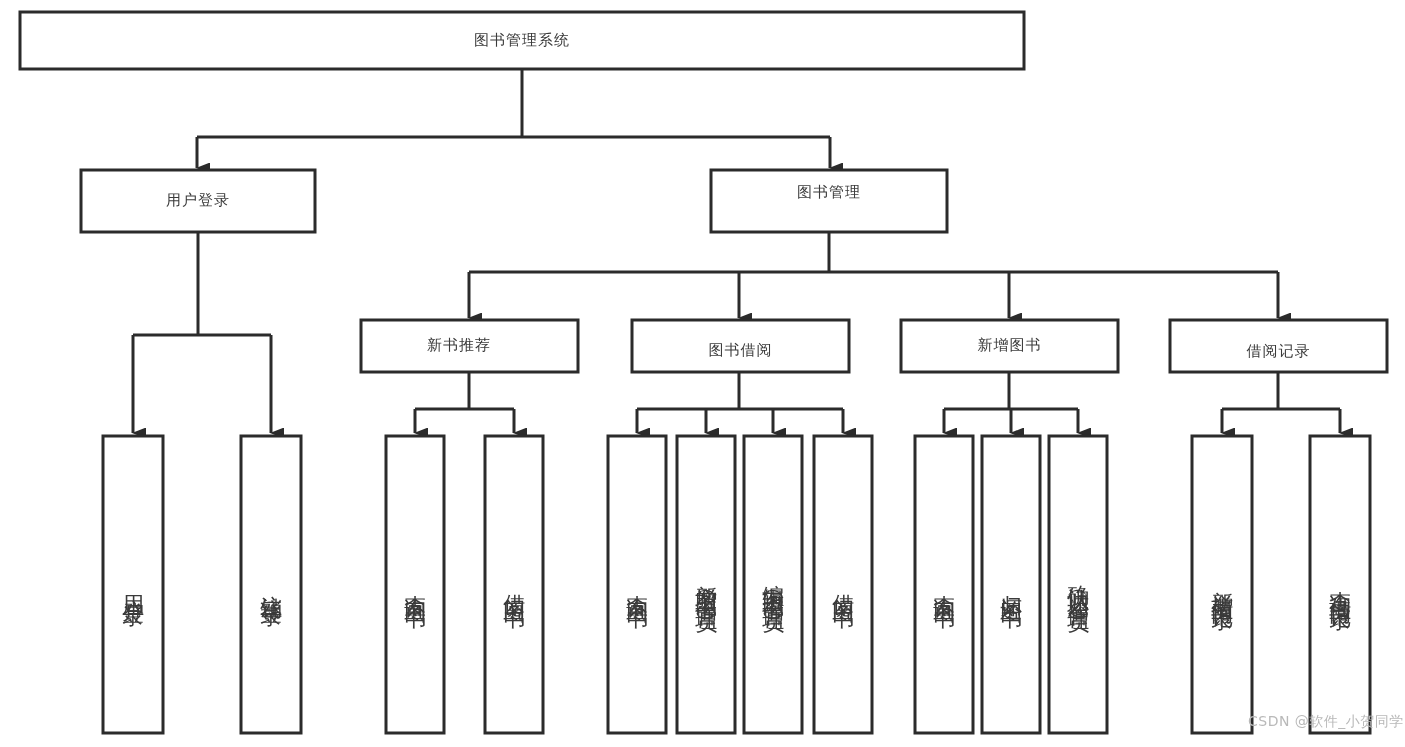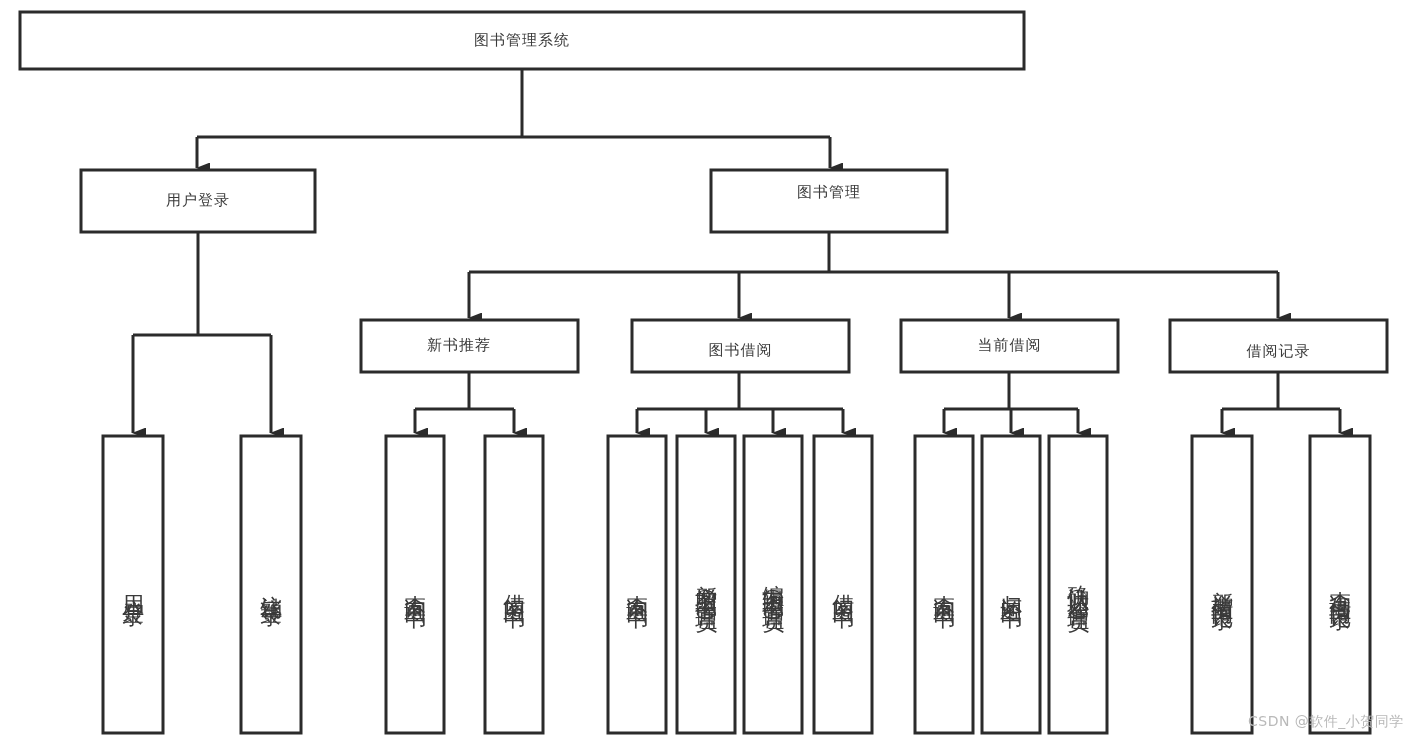--- a/index.html
+++ b/index.html
@@ -119,21 +119,21 @@
     <rect class="node-rect" x="1310" y="436" width="60" height="297"></rect>
   </svg>
 
   <div class="node-label h" style="left:20px;top:12px;width:1004px;height:57px;">图书管理系统</div>
 
   <div class="node-label h" style="left:81px;top:170px;width:234px;height:62px;">用户登录</div>
   <div class="node-label h" style="left:711px;top:170px;width:236px;height:46px;">图书管理</div>
 
   <div class="node-label h" style="left:361px;top:320px;width:196px;height:52px;">新书推荐</div>
   <div class="node-label h" style="left:632px;top:320px;width:217px;height:62px;">图书借阅</div>
-  <div class="node-label h" style="left:901px;top:320px;width:217px;height:52px;">当前借阅</div>
+  <div class="node-label h" style="left:901px;top:320px;width:217px;height:52px;">新增图书</div>
   <div class="node-label h" style="left:1170px;top:320px;width:217px;height:64px;">借阅记录</div>
 
   <div class="node-label v" style="left:103px;top:436px;width:60px;height:297px;">用户登录</div>
   <div class="node-label v" style="left:241px;top:436px;width:60px;height:297px;">注销登录</div>
 
   <div class="node-label v" style="left:386px;top:436px;width:58px;height:297px;">查询图书</div>
   <div class="node-label v" style="left:485px;top:436px;width:58px;height:297px;">借阅图书</div>
 
   <div class="node-label v" style="left:608px;top:436px;width:58px;height:297px;">查询图书</div>
   <div class="node-label v" style="left:677px;top:436px;width:58px;height:297px;">新增图书（管理员）</div>

